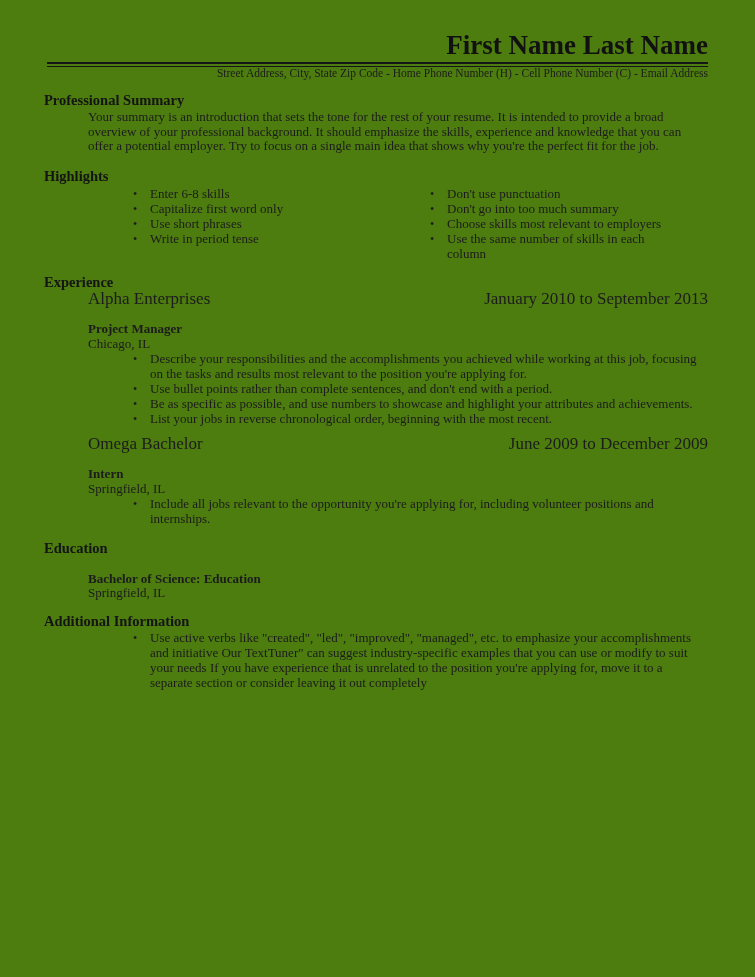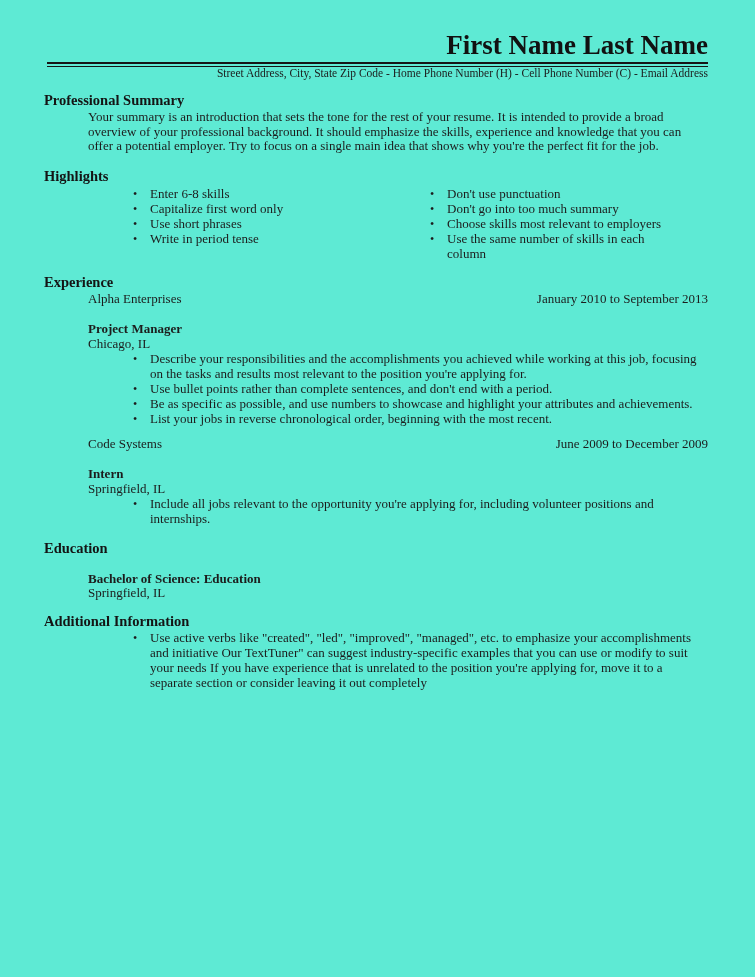--- a/index.html
+++ b/index.html
@@ -4,21 +4,21 @@
 <style>
   html, body {
     margin: 0;
     padding: 0;
     background: #ffffff;
   }
   .page {
     position: relative;
     width: 755px;
     height: 977px;
-    background: #5eead4;
+    background: #4d7c0f;
     color: #1c1c1c;
     font-family: "Liberation Serif", "DejaVu Serif", serif;
     overflow: hidden;
   }
   
   .header {
     padding-top: 31px;
     margin: 0 47px 0 47px;
   }
   .name {
@@ -81,21 +81,21 @@
     grid-template-columns: 297px 255px;
     margin-left: 133px;
   }
   .hl-grid .blist { margin: 1px 0 0 0; }
   
   .job2 { margin-top: 10px; }
   .row-head {
     display: flex;
     justify-content: space-between;
     margin: 0 47px 0 88px;
-    font-size: 13px;
+    font-size: 17px;
     line-height: 14.5px;
   }
   .bold { font-weight: 700; }
   .position, .degree {
     margin: 16px 47px 0 88px;
     font-size: 13px;
     line-height: 14.5px;
     font-weight: 700;
   }
   .location {
@@ -187,21 +187,21 @@
           </li>
         <li>
             <span class="bullet">•</span>
             <span class="li-text">List your jobs in reverse chronological order, beginning with the most recent.</span>
           </li>
       </ul>
     </div>
 
     <div class="job job2">
       <div class="row-head">
-        <span>Code Systems</span>
+        <span>Omega Bachelor</span>
         <span>June 2009 to December 2009</span>
       </div>
       <div class="position">Intern</div>
       <div class="location">Springfield, IL</div>
       <ul class="blist">
         <li>
             <span class="bullet">•</span>
             <span class="li-text">Include all jobs relevant to the opportunity you're applying for, including volunteer positions and internships.</span>
           </li>
       </ul>

